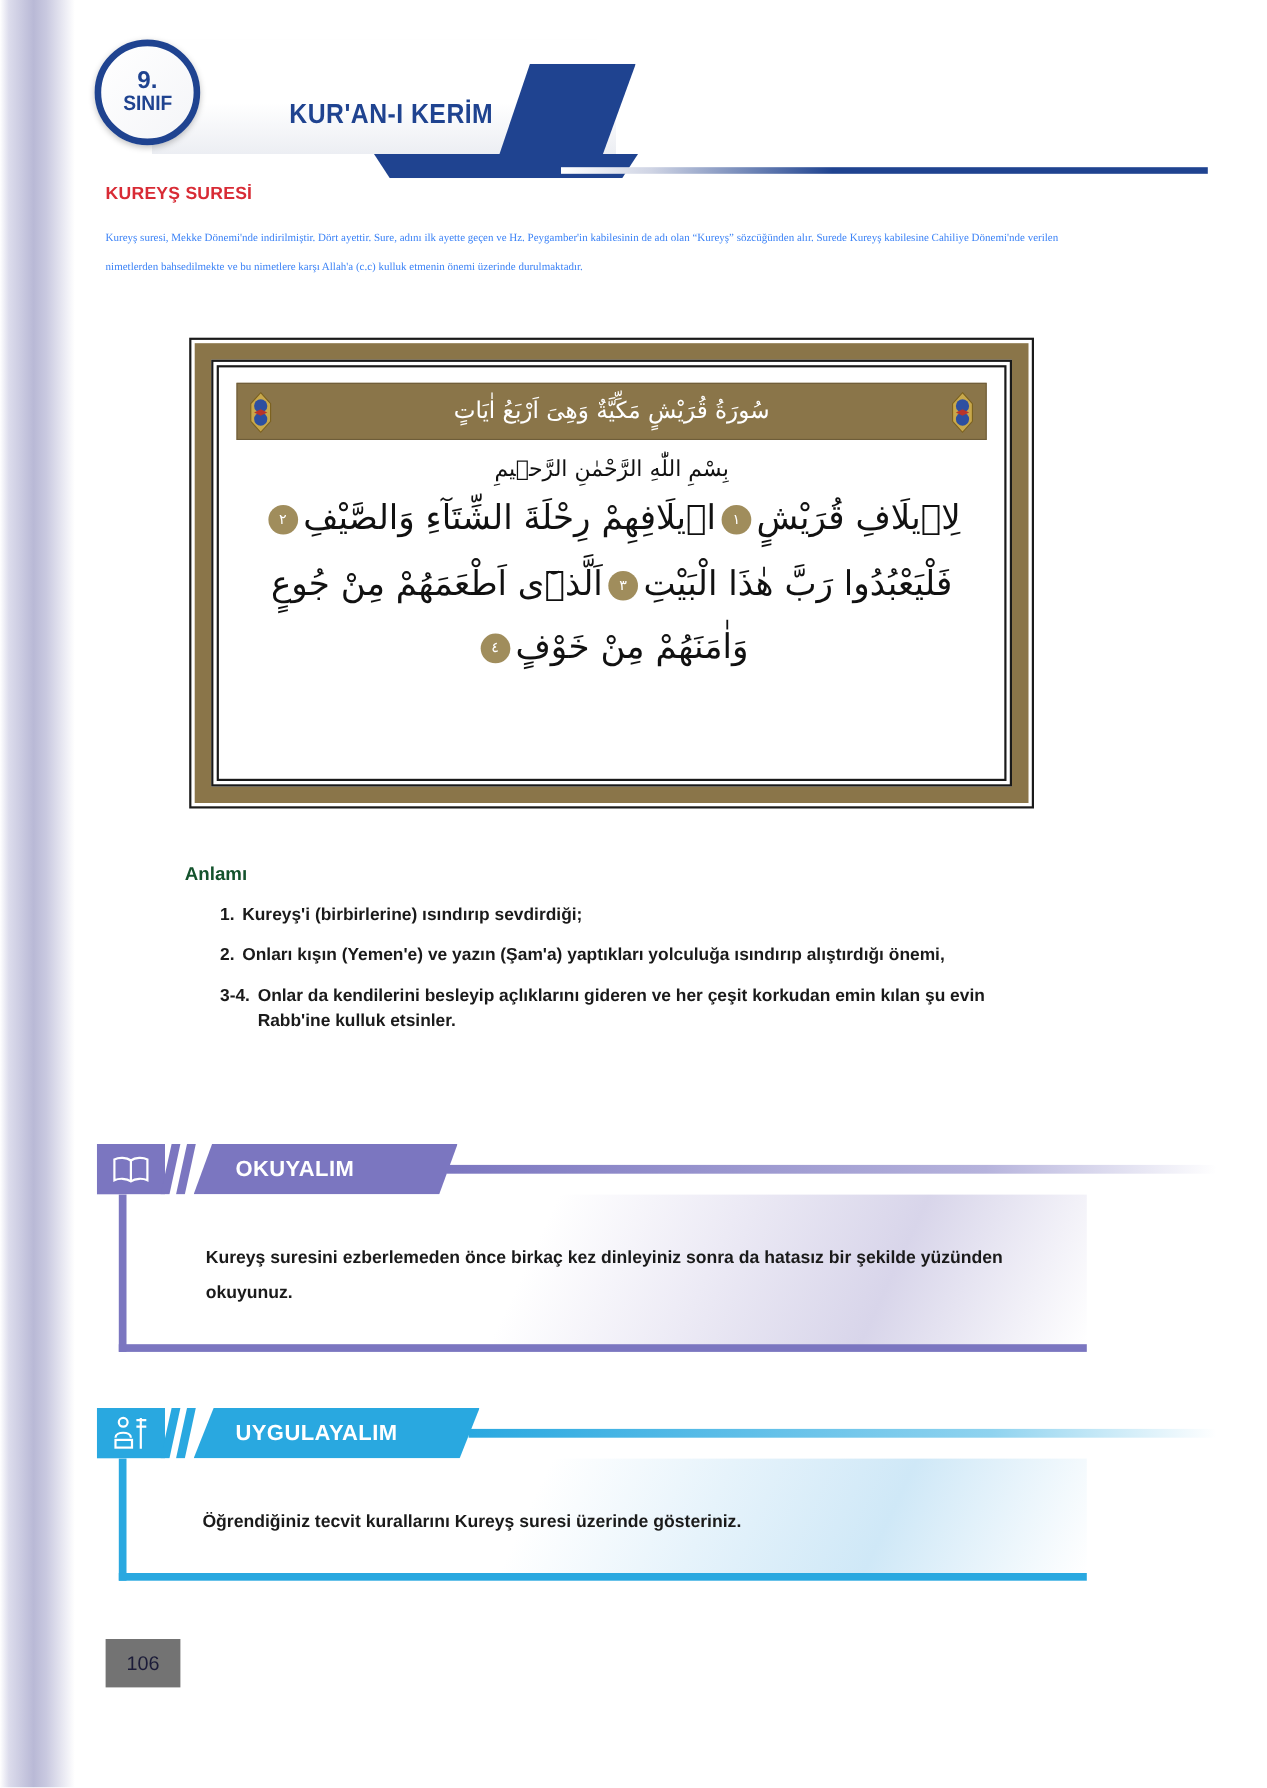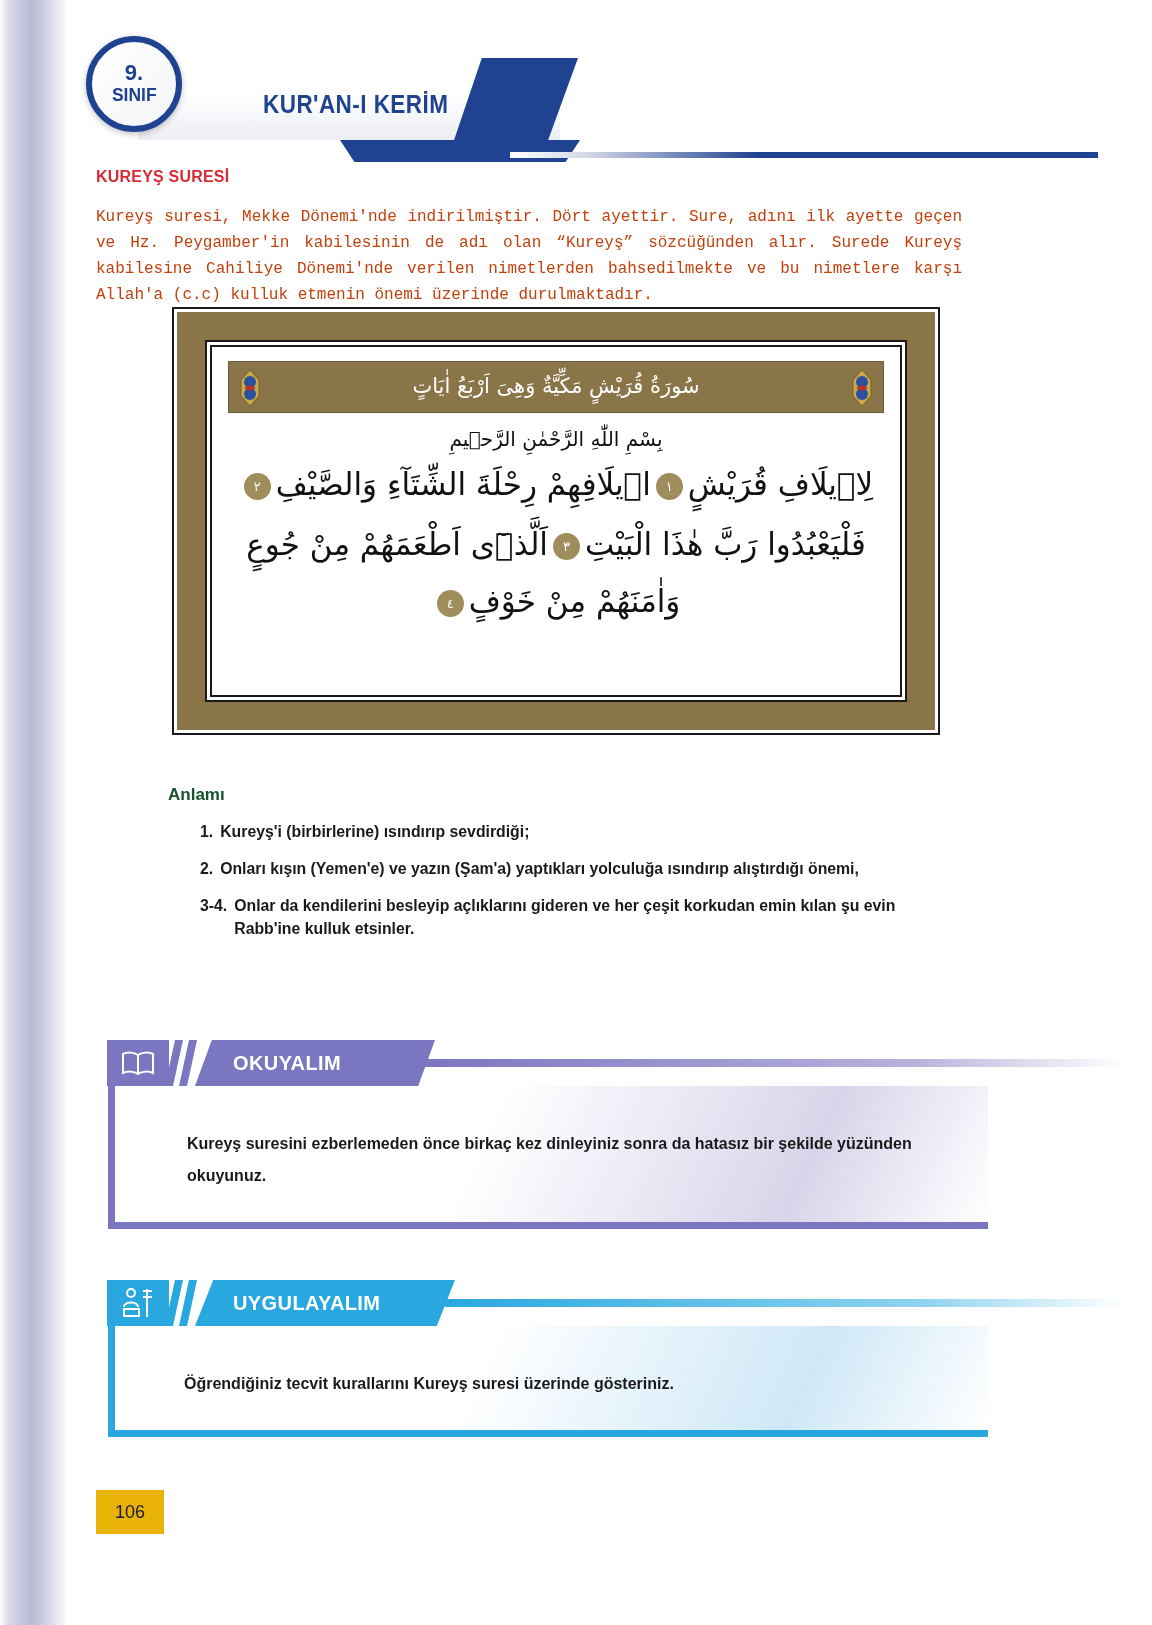--- a/index.html
+++ b/index.html
@@ -98,40 +98,40 @@
     position: absolute;
     left: 96px; top: 168px;
     font-size: 16px; font-weight: bold;
     color: #d82b35;
     letter-spacing: 0.2px;
   }
   .intro {
     position: absolute;
     left: 96px; top: 204px;
     width: 866px;
-    font-size: 16px;
+    font-size: 10px;
     line-height: 26px;
-    color: #c2410c;
+    color: #3b82f6;
     text-align: justify;
-    font-family: Liberation Mono, monospace;
+    font-family: Liberation Serif, serif;
   }
 
   
   .quran-outer {
     position: absolute;
     left: 172px; top: 307px;
     width: 768px; height: 428px;
     background: #ffffff;
     border: 2px solid #1a1a1a;
     padding: 3px;
   }
   .quran-band {
     width: 100%; height: 100%;
     background: #8a7549;
-    padding: 28px;
+    padding: 15px;
   }
   .quran-inner {
     width: 100%; height: 100%;
     background: #ffffff;
     border: 2px solid #1a1a1a;
     padding: 3px;
   }
   .quran-inner2 {
     width: 100%; height: 100%;
     border: 2px solid #1a1a1a;
@@ -215,21 +215,21 @@
     color: #1a1a1a;
     line-height: 23px;
     margin-bottom: 14px;
   }
   .meaning-num { flex: 0 0 auto; margin-right: 7px; }
   .meaning-txt { flex: 1 1 auto; }
 
   
   .activity { position: absolute; }
 
-  .act-banner { position: relative; height: 46px; margin-left: 19px; }
+  .act-banner { position: relative; height: 46px; }
   .act-icon-box {
     position: absolute;
     left: 0; top: 0;
     width: 62px; height: 46px;
     clip-path: polygon(0% 0%, 100% 0%, 100% 100%, 0% 100%);
     display: flex; align-items: center; justify-content: center;
   }
   .act-slashes {
     position: absolute;
     left: 56px; top: 0;
@@ -287,21 +287,21 @@
     border-color: #29a8e0;
     background: linear-gradient(115deg, #ffffff 0%, #ffffff 42%, #e6f3fb 60%, #cfe8f7 78%, #ffffff 100%);
     padding-left: 17px;
   }
 
   
   .page-num {
     position: absolute;
     left: 96px; top: 1490px;
     width: 68px; height: 44px;
-    background: #eab308;
+    background: #737373;
     display: flex; align-items: center; justify-content: center;
     font-size: 18px;
     color: #1b1b38;
   }
 </style>
 </head>
 <body>
 
 <div class="edge-strip"></div>
 

